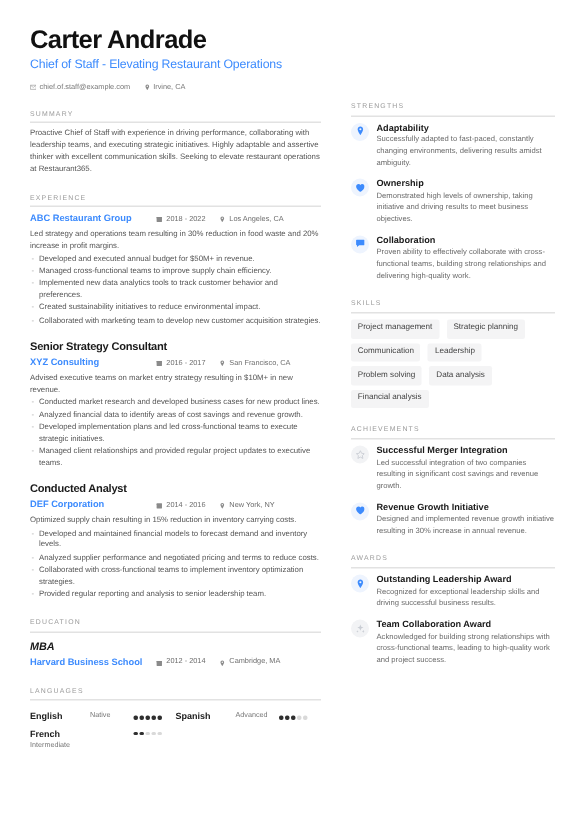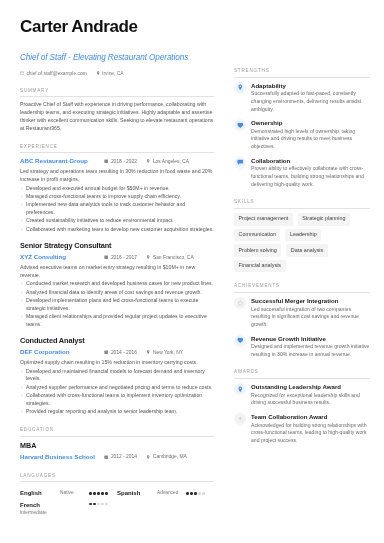--- a/index.html
+++ b/index.html
@@ -14,23 +14,22 @@
   }
   .page { display:flex; width:384px; height:543px; }
 
   
   .left { width:228px; padding:18px 14px 0 20px; }
   .name {
     font-size:17px; font-weight:bold; letter-spacing:-0.4px;
     color:#111; line-height:1.1;
   }
   .headline {
-    font-size:8.2px; color:#3d8bfd; margin-top:15px; font-weight:500;
+    font-size:8.2px; color:#3d8bfd; margin-top:0; font-weight:500;
     letter-spacing:-0.1px;
-    font-style:italic;
   }
   .contact { display:flex; gap:9px; margin-top:6px; align-items:center; }
   .contact-item { display:flex; align-items:center; gap:2px; font-size:4.9px; color:#777; }
 
   .sec-head {
     font-size:4.6px; letter-spacing:0.8px; color:#9a9a9a;
     text-transform:uppercase; padding-bottom:2px;
     border-bottom:0.7px solid #e2e2e2; margin-bottom:4px;
   }
   .section { margin-top:11px; }
@@ -45,21 +44,21 @@
   .job-desc { font-size:5.2px; color:#555; margin-top:2px; line-height:1.5; }
   ul.bullets { list-style:none; margin-top:1px; }
   ul.bullets li {
     position:relative; padding-left:6px; font-size:5.2px;
     color:#555; line-height:1.5; margin-top:0.5px;
   }
   ul.bullets li:before {
     content:"-"; position:absolute; left:1px; top:0; color:#aaa;
   }
 
-  .edu-title { font-size:7.2px; font-weight:bold; color:#1a1a1a; }
+  .edu-title { font-size:7.2px; font-weight:bold; color:#1a1a1a;font-style:italic; }
   .edu-meta { display:flex; align-items:center; margin-top:1.5px; }
   .edu-school { font-size:6.2px; color:#3d8bfd; font-weight:600; flex:0 0 84px; }
 
   .lang-grid { display:flex; flex-wrap:wrap; }
   .lang-row { display:flex; align-items:center; width:50%; margin-top:3px; }
   .lang-name { font-size:6px; font-weight:bold; color:#1a1a1a; width:40px; }
   .lang-level { font-size:4.8px; color:#777; width:29px; }
   .dots { display:flex; gap:1.4px; align-items:center; }
   .dot { width:2.6px; height:2.6px; border-radius:50%; background:#d9d9d9; }
   .dot.on { background:#2f2f2f; }

